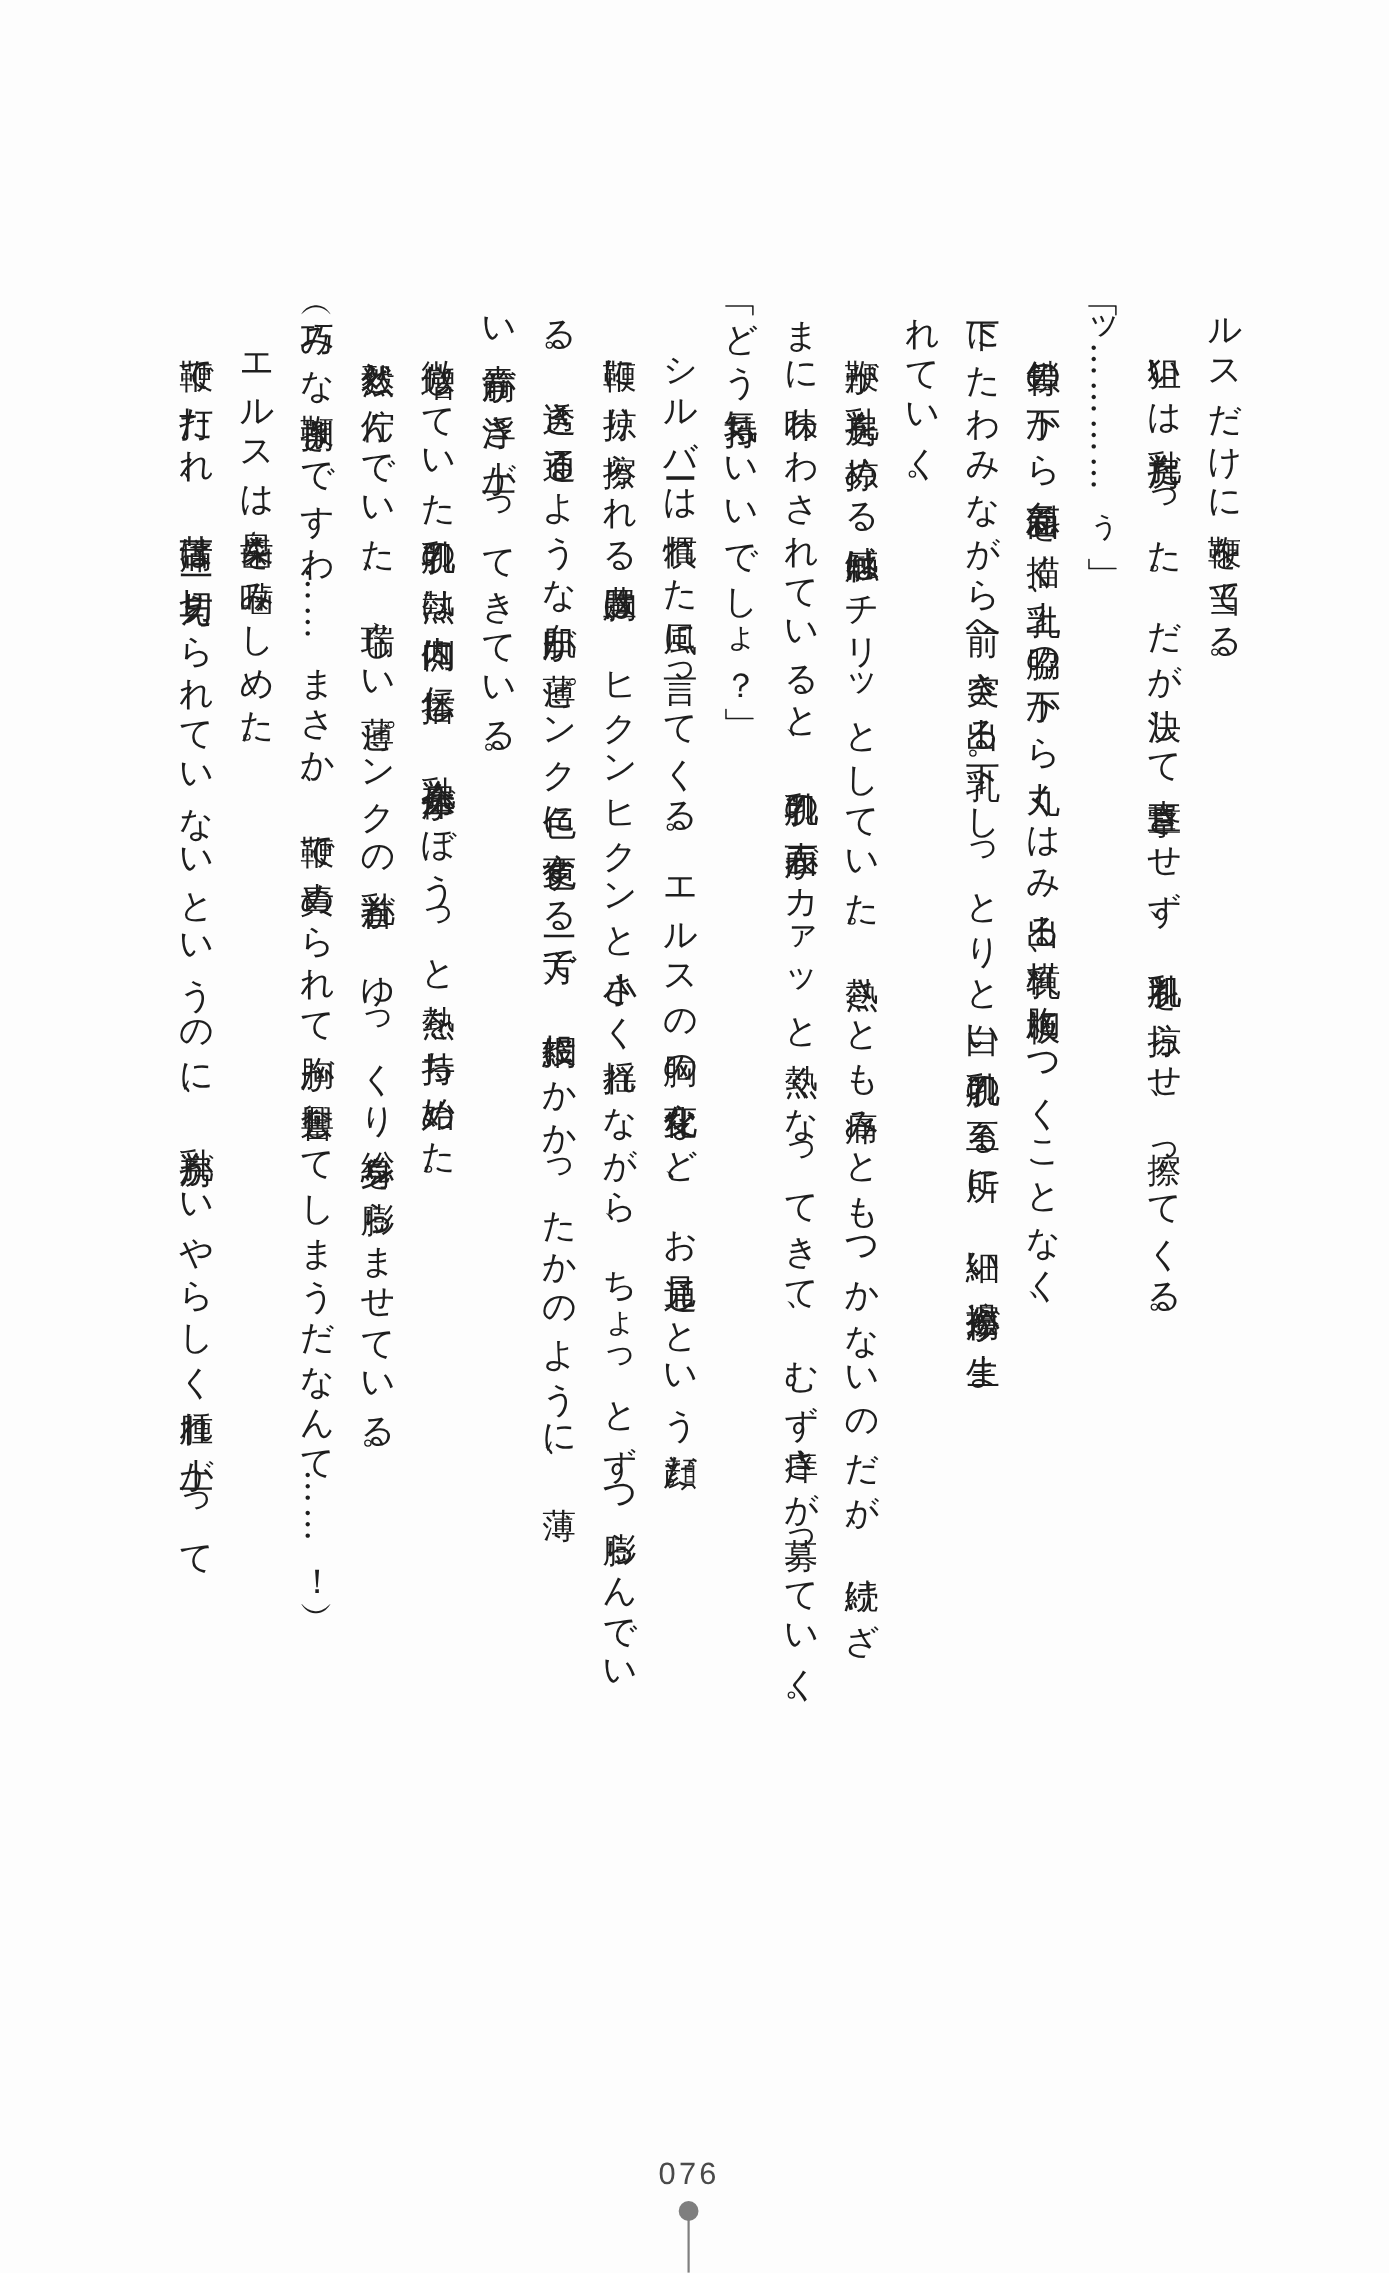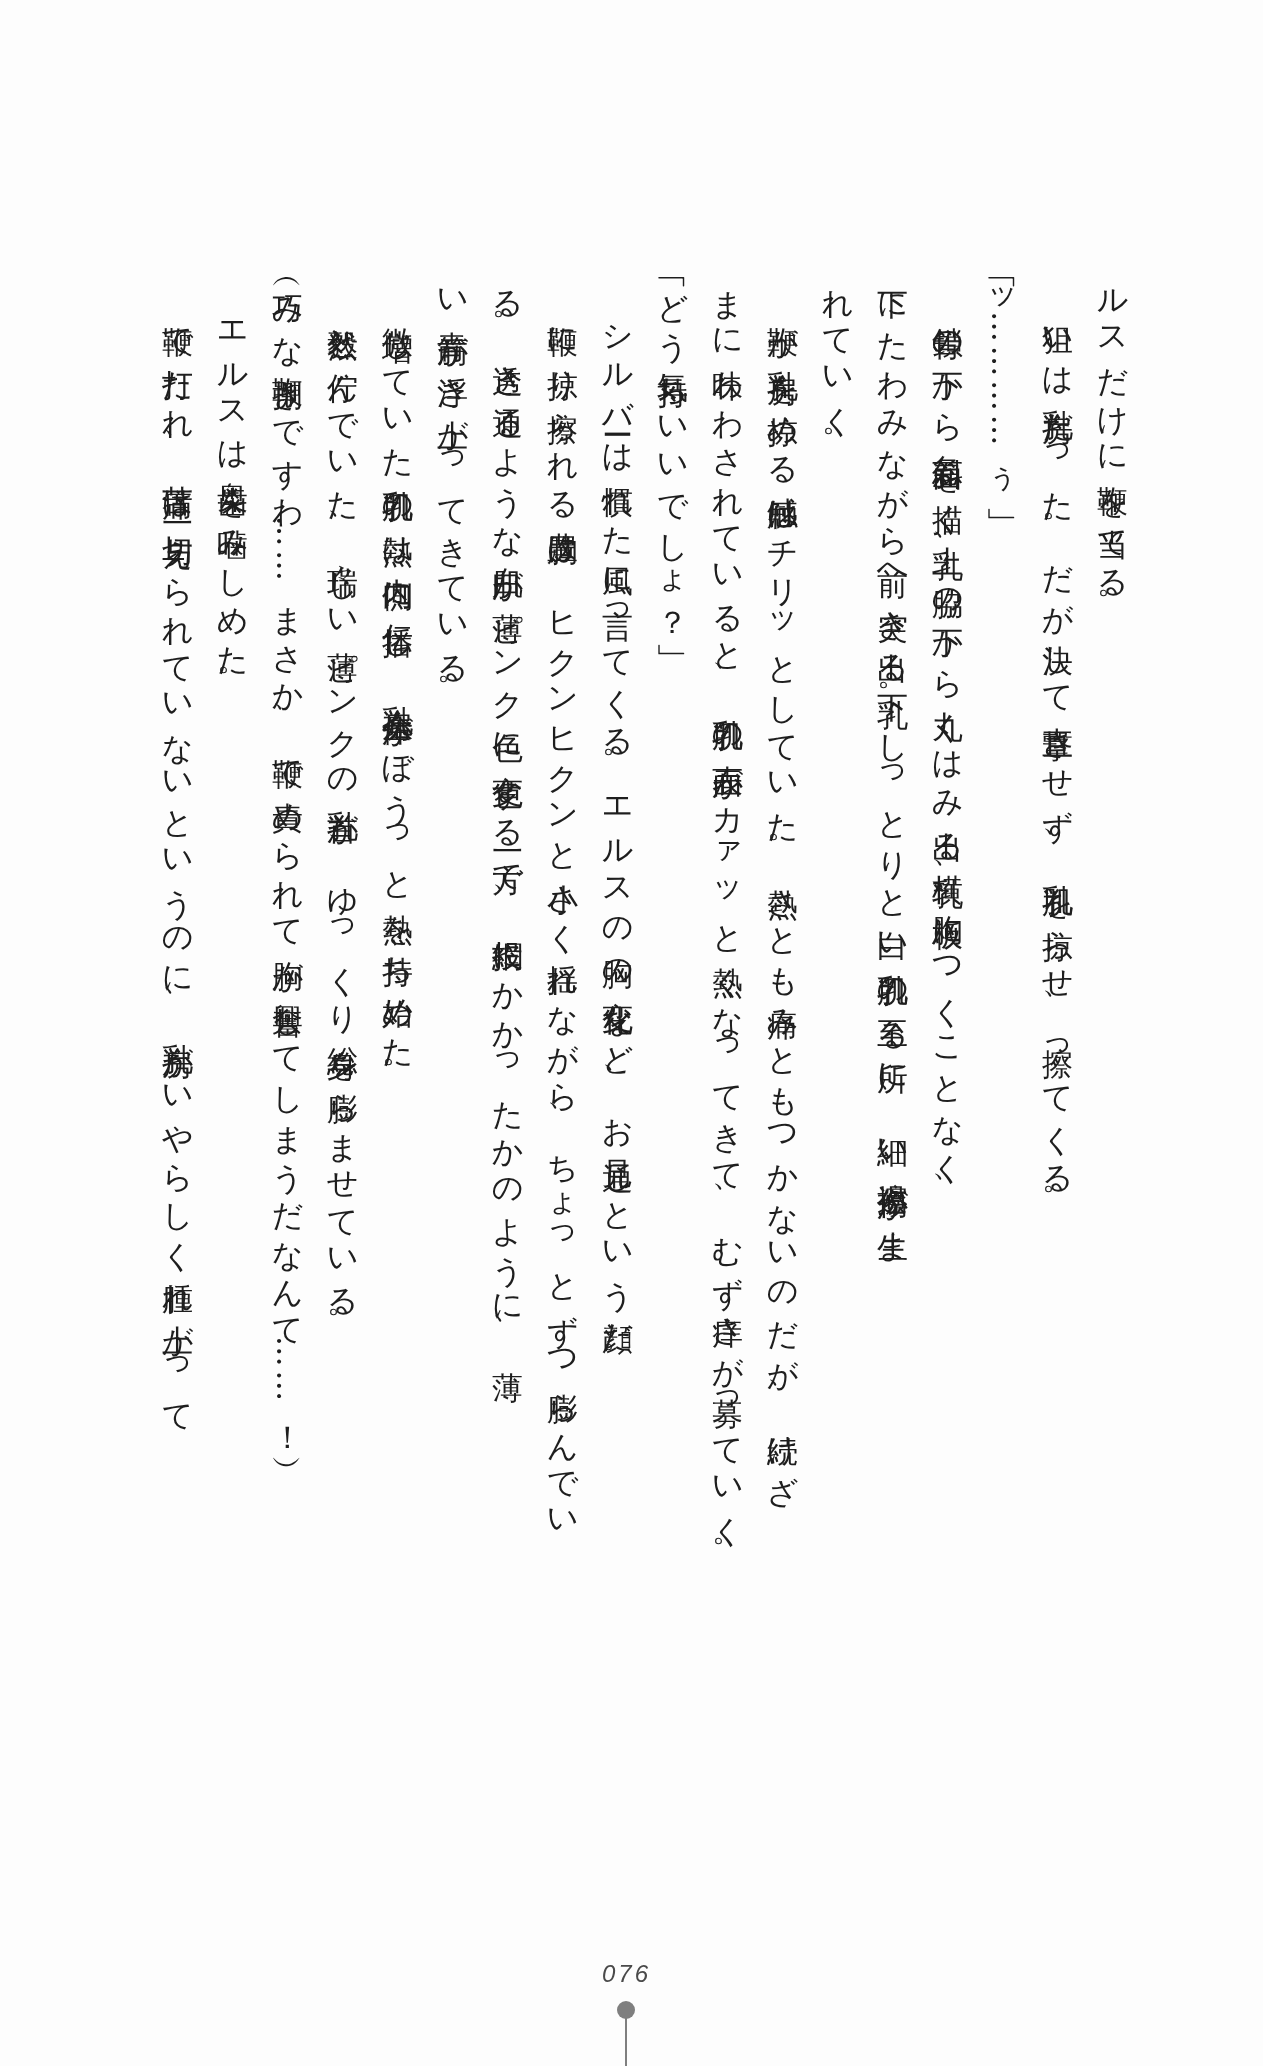--- a/index.html
+++ b/index.html
@@ -43,24 +43,23 @@
     left:0;top:0;width:100%;height:100%;
     pointer-events:none;
   }
   .page-number{
     position:absolute;
     top:1960px;
     left:0;width:1253px;
     text-align:center;
     font-family:"Liberation Sans","DejaVu Sans",sans-serif;
     font-weight:300;
-    font-size:24px;
+    font-size:28px;
     letter-spacing:3px;
     color:var(--pagenum-color);
-    font-style:italic;
   }
   .footer-dot{
     position:absolute;
     top:2001px;
     left:617px;
     width:18px;height:18px;
     border-radius:50%;
     background:var(--marker-color);
   }
   .footer-line{

